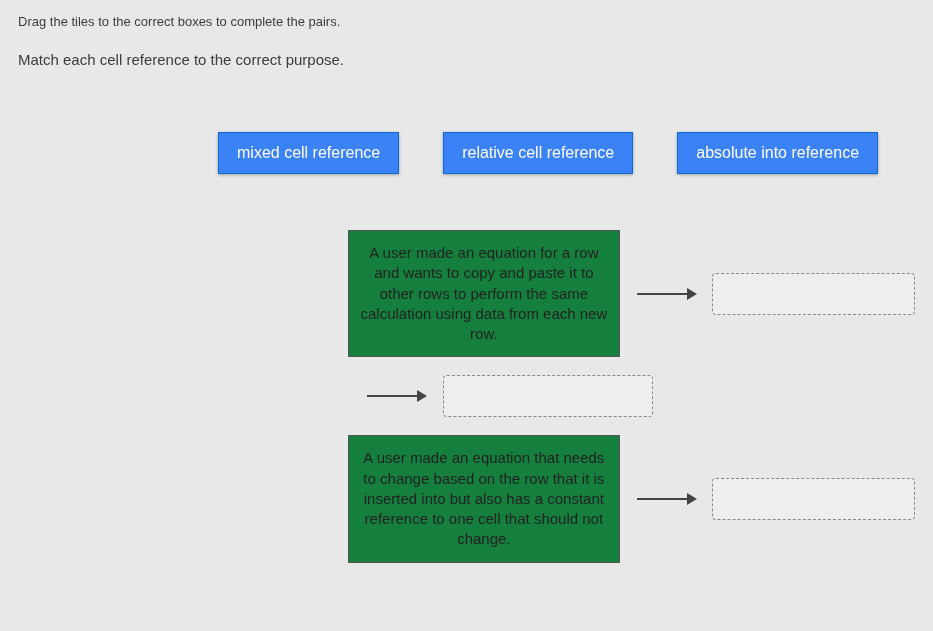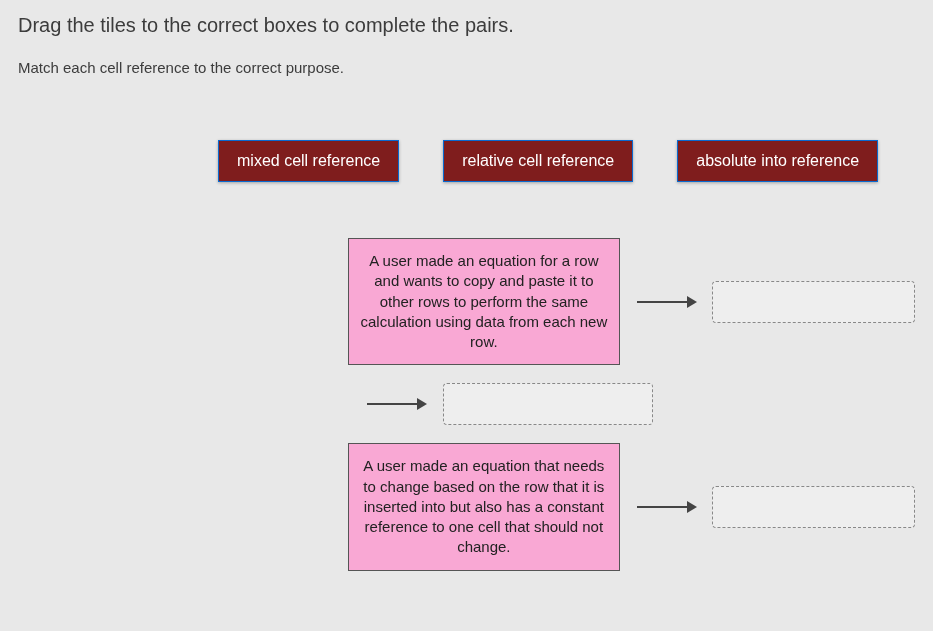--- a/index.html
+++ b/index.html
@@ -8,38 +8,38 @@
       background: #e8e8e8;
       width: 933px;
       height: 631px;
       overflow: hidden;
       color: #2a2a2a;
     }
     .page {
       padding: 14px 18px;
     }
     .instruction-1 {
-      font-size: 20px;
+      font-size: 13px;
       color: #3c3c3c;
       margin-bottom: 22px;
     }
     .instruction-2 {
       font-size: 15px;
       color: #3c3c3c;
       margin-bottom: 64px;
     }
     .tiles-row {
       display: flex;
       gap: 44px;
       justify-content: flex-start;
       padding-left: 200px;
       margin-bottom: 56px;
     }
     .tile {
-      background: #7f1d1d;
+      background: #3b82f6;
       color: #fff;
       font-size: 16px;
       padding: 11px 18px;
       border: 1px solid #0a6ad0;
       box-shadow: 0 1px 3px rgba(0,0,0,0.3);
       cursor: grab;
       user-select: none;
       white-space: nowrap;
     }
     .pairs {
@@ -48,21 +48,21 @@
       gap: 18px;
       padding-left: 330px;
     }
     .pair-row {
       display: flex;
       align-items: center;
     }
     .prompt-box {
       width: 280px;
       border: 1px solid #555;
-      background: #f9a8d4;
+      background: #15803d;
       padding: 12px 10px;
       font-size: 15px;
       line-height: 1.35;
       text-align: center;
       color: #222;
     }
     .arrow-wrap {
       width: 95px;
       display: flex;
       align-items: center;

